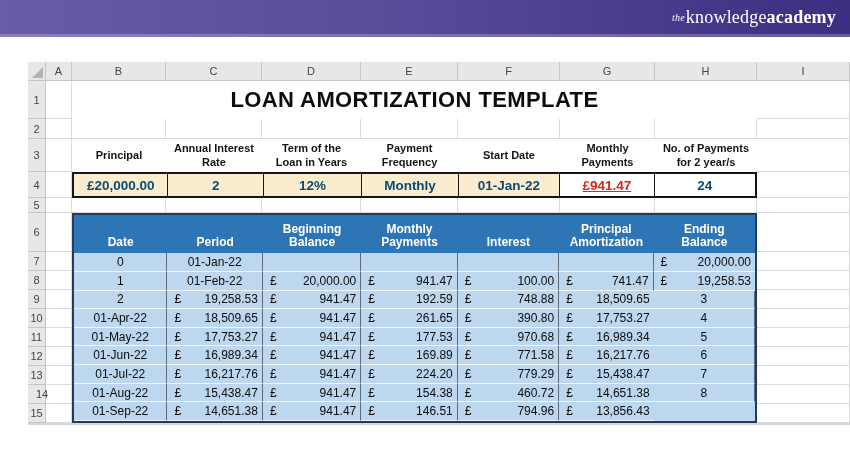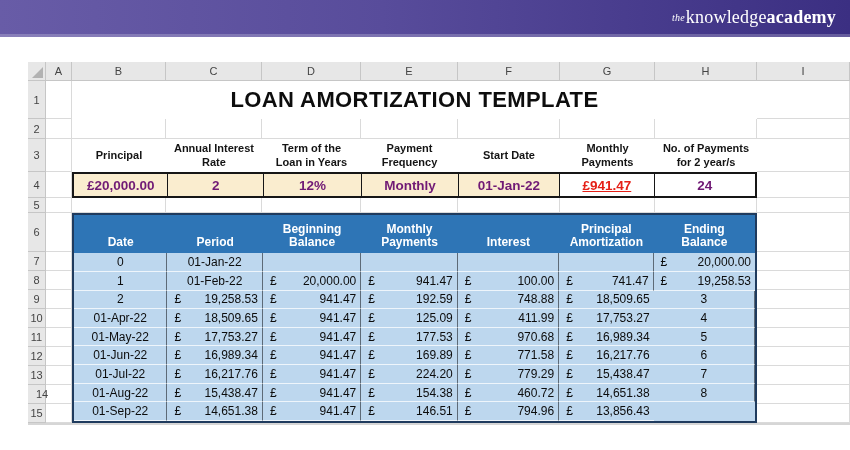--- a/index.html
+++ b/index.html
@@ -63,21 +63,21 @@
     display: flex; align-items: center; justify-content: center; text-align: center;
     font-size: 11px; font-weight: 700; line-height: 1.25; white-space: pre-line; color: #141414;
   }
   .summary-values {
     grid-row: 5; grid-column: 3 / 10; background: #fff;
     display: grid; grid-template-columns: 94fr 96fr 99fr 97fr 102fr 95fr 102fr;
     border: 2px solid #161616;
   }
   .sumv {
     display: flex; align-items: center; justify-content: center;
-    font-size: 13.5px; font-weight: 700; background: #ffffff; color: #701a75;
+    font-size: 13.5px; font-weight: 700; background: #ffffff; color: #0c4a6e;
     border-left: 1.5px solid #161616;
   }
   .sumv:first-child { border-left: none; }
   .sumv.beige { background: var(--beige,#FAEDCF); }
   .sumv.red { color: var(--red,#E52017); text-decoration: underline; }
 
   
   .schedule {
     grid-row: 7 / 17; grid-column: 3 / 10;
     display: grid;
@@ -367,25 +367,25 @@
       <div class="schc money">
         <span>£</span>
         <span>18,509.65</span>
       </div>
       <div class="schc money">
         <span>£</span>
         <span>941.47</span>
       </div>
       <div class="schc money">
         <span>£</span>
-        <span>125.09</span>
-      </div>
-      <div class="schc money">
-        <span>£</span>
-        <span>411.99</span>
+        <span>261.65</span>
+      </div>
+      <div class="schc money">
+        <span>£</span>
+        <span>390.80</span>
       </div>
       <div class="schc money last">
         <span>£</span>
         <span>17,753.27</span>
       </div>
       <div class="schc period">4</div>
       <div class="schc date">01-May-22</div>
       <div class="schc money">
         <span>£</span>
         <span>17,753.27</span>

